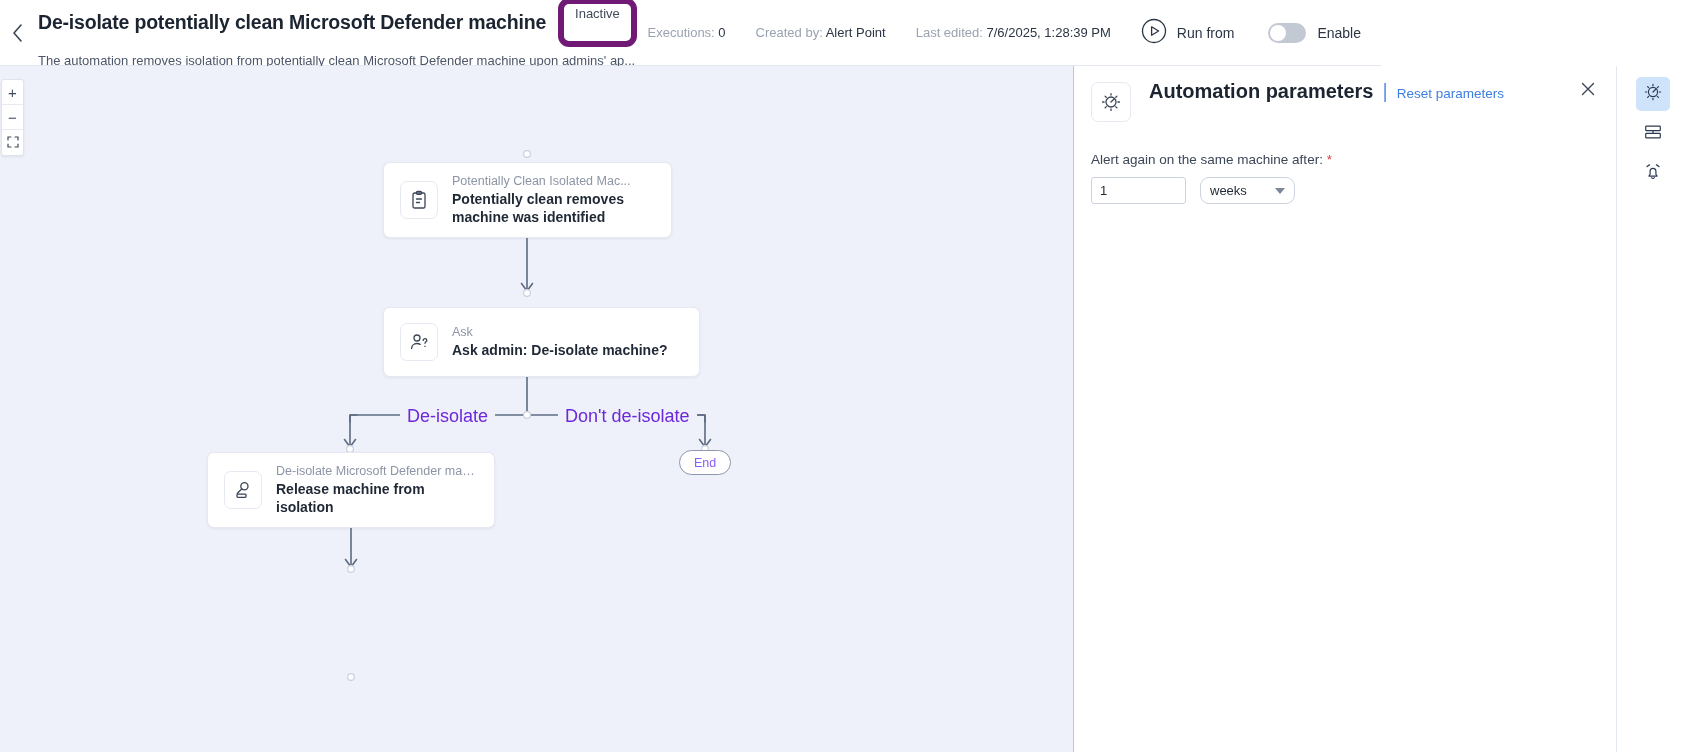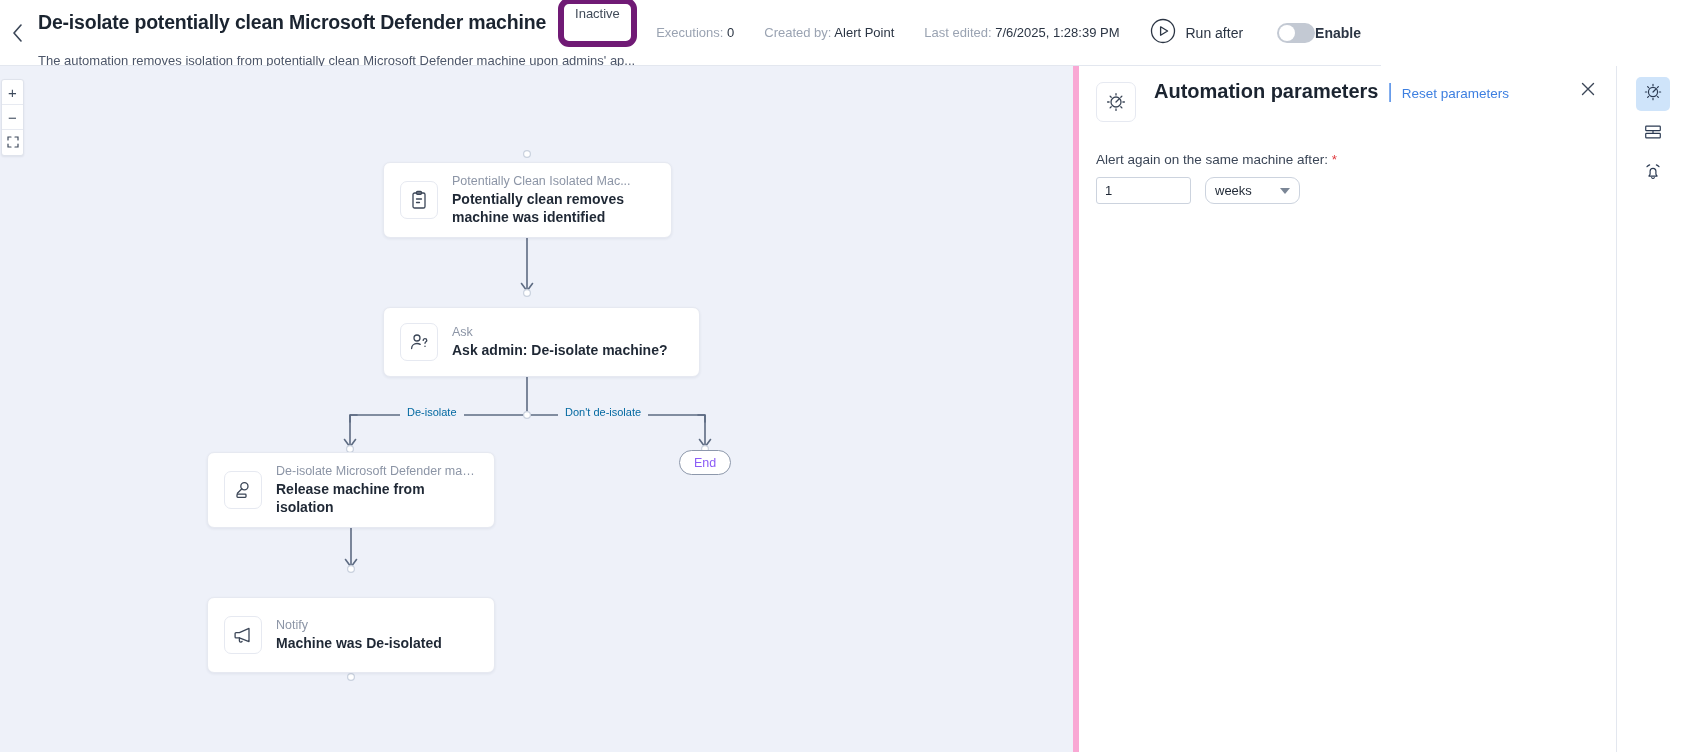--- a/index.html
+++ b/index.html
@@ -40,21 +40,21 @@
   .header-right {
     margin-left: auto; display: flex; align-items: center; gap: 0px;
     padding-right: 20px; height: 66px;
   }
   .meta { font-size: 13px; color: #9aa3b2; white-space: nowrap; margin-right: 30px; }
   .meta b { color: #2b3544; font-weight: normal; }
   .runtest {
     display: flex; align-items: center; gap: 10px; cursor: pointer; margin-right: 34px;
   }
   .runtest-label { font-size: 14px; color: #2b3544; white-space: nowrap; }
-  .enable-wrap { display: flex; align-items: center; cursor: pointer; font-weight: bold; }
+  .enable-wrap { display: flex; align-items: center; gap: 11px; cursor: pointer; }
   .toggle {
     width: 38px; height: 20px; border-radius: 10px; background: #c3c9d3;
     position: relative; flex: 0 0 auto;
   }
   .toggle::after {
     content: ""; position: absolute; left: 2px; top: 2px;
     width: 16px; height: 16px; border-radius: 50%; background: #fff;
   }
   .enable-label { font-size: 14px; color: #2b3544; white-space: nowrap; }
 
@@ -101,28 +101,28 @@
   }
   .ntitle { font-size: 14px; font-weight: bold; color: #1f2835; line-height: 1.28; }
 
   .pill-end {
     position: absolute; background: #ffffff; border: 1px solid #8d98ab;
     border-radius: 13px; height: 25px; display: flex; align-items: center;
     justify-content: center; padding: 0 14px;
     font-size: 12.5px; color: #8b5cf6;
   }
   .edge-label {
-    position: absolute; font-size: 11px; color: #0369a1; background: #eef1f9;
+    position: absolute; font-size: 18px; color: #6d28d9; background: #eef1f9;
     padding: 0 7px; white-space: nowrap;
   }
 
   
   .panel {
     position: absolute; top: 66px; left: 1073px; width: 543px; height: 686px;
-    background: #ffffff; border-left: 6px solid #f9a8d4;
+    background: #ffffff; border-left: 1px solid #f9a8d4;
   }
   .panel-head { display: flex; align-items: flex-start; padding: 14px 0 0 17px; }
   .panel-icon {
     width: 40px; height: 40px; border: 1px solid #e6e9f1; border-radius: 7px;
     display: flex; align-items: center; justify-content: center; background: #fff;
     flex: 0 0 auto; margin-top: 2px;
   }
   .panel-title-row { display: flex; align-items: baseline; gap: 9px; margin-left: 18px; }
   .panel-title { font-size: 20px; font-weight: bold; color: #1b2430; white-space: nowrap; }
   .panel-sep { font-size: 20px; color: #5a93e8; }
@@ -200,21 +200,21 @@
         <b>7/6/2025, 1:28:39 PM</b>
       </div>
 
       <div class="runtest">
         <span>
           <svg width="26" height="26" viewBox="0 0 26 26" fill="none">
             <circle cx="13" cy="13" r="11.5" stroke="#2b3544" stroke-width="1.3"></circle>
             <path d="M10.6 8.8l7 4.2-7 4.2V8.8z" stroke="#2b3544" stroke-width="1.3" stroke-linejoin="round" fill="none"></path>
           </svg>
         </span>
-        <span class="runtest-label">Run after</span>
+        <span class="runtest-label">Run from</span>
       </div>
 
       <div class="enable-wrap">
         <div class="toggle"></div>
         <span class="enable-label">Enable</span>
       </div>
     </div>
   </div>
 
   <div class="canvas">
@@ -310,32 +310,20 @@
             <path d="M8.9 8.8L4.4 13.3"></path>
             <rect x="4" y="14.2" width="9" height="3.2" rx="0.8"></rect>
           </svg>
         </div>
         <div class="ntext">
           <div class="nsub" style="max-width:215px;">De-isolate Microsoft Defender machine</div>
           <div class="ntitle">Release machine from isolation</div>
         </div>
       </div>
 
-      <div class="node" style="left:207px; top:531px; width:288px; height:76px;">
-        <div class="nicon">
-          <svg width="21" height="21" viewBox="0 0 21 21" fill="none" stroke="#3b4657" stroke-width="1.3" stroke-linecap="round" stroke-linejoin="round">
-            <path d="M3 7.6h3.4L16 3.4v13.2L6.4 12.8H3a.9.9 0 01-.9-.9V8.5a.9.9 0 01.9-.9z"></path>
-            <path d="M6.4 12.8v3.1a1.4 1.4 0 002.7.4"></path>
-          </svg>
-        </div>
-        <div class="ntext">
-          <div class="nsub">Notify</div>
-          <div class="ntitle">Machine was De-isolated</div>
-        </div>
-      </div>
 
     </div>
   </div>
 
   <div class="panel">
     <div class="panel-head">
       <div class="panel-icon">
         <svg width="22" height="22" viewBox="0 0 22 22" fill="none" stroke="#3b4657" stroke-width="1.3" stroke-linecap="round">
           <circle cx="11" cy="11" r="5"></circle>
           <path d="M11 11l3.3-3.3"></path>

